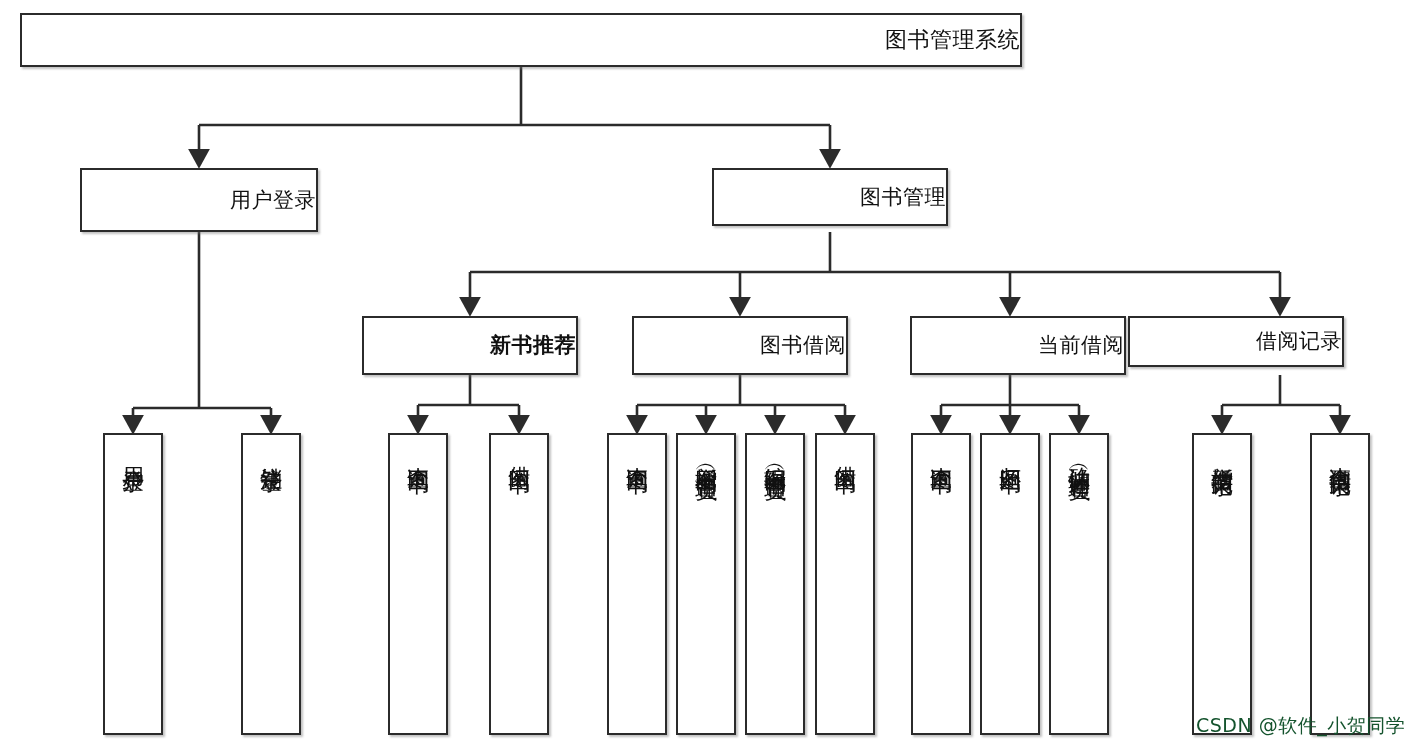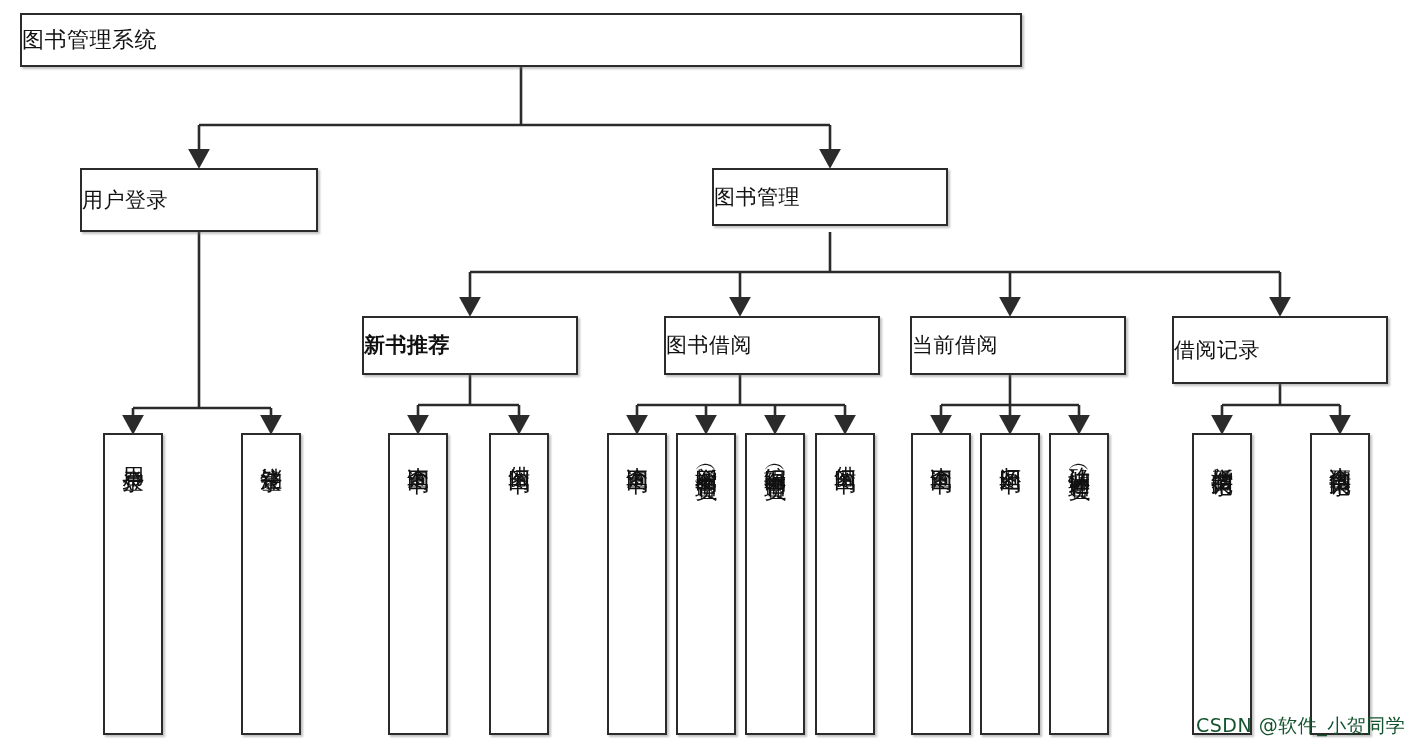--- a/index.html
+++ b/index.html
@@ -27,21 +27,21 @@
     height: 747px;
     pointer-events: none;
   }
   .node {
     position: absolute;
     box-sizing: border-box;
     background: #ffffff;
     border: 2.5px solid #2b2b2b;
     display: flex;
     align-items: center;
-    justify-content: flex-start;
+    justify-content: flex-end;
     box-shadow: 2px 2px 2px rgba(120,120,120,0.45);
   }
   .node .label {
     font-size: 21px;
     line-height: 1.18;
     letter-spacing: 0.5px;
     color: #111111;
     text-align: center;
     white-space: nowrap;
   }
@@ -129,27 +129,27 @@
   <div class="node" style="left:80px; top:168px; width:238px; height:64px;">
     <span class="label">用户登录</span>
   </div>
   <div class="node" style="left:712px; top:168px; width:236px; height:58px;">
     <span class="label">图书管理</span>
   </div>
 
   <div class="node" style="left:362px; top:316px; width:216px; height:59px;font-weight:bold;">
     <span class="label">新书推荐</span>
   </div>
-  <div class="node" style="left:664px; top:316px; width:216px; height:59px;">
+  <div class="node" style="left:632px; top:316px; width:216px; height:59px;">
     <span class="label">图书借阅</span>
   </div>
   <div class="node" style="left:902px; top:316px; width:216px; height:59px;margin-left:8px;">
     <span class="label">当前借阅</span>
   </div>
-  <div class="node" style="left:1172px; top:316px; width:216px; height:68px;">
+  <div class="node" style="left:1128px; top:316px; width:216px; height:51px;">
     <span class="label">借阅记录</span>
   </div>
 
   <div class="node leaf" style="left:103px; top:433px; width:60px; height:302px;">
     <span class="label">用户登录</span>
   </div>
   <div class="node leaf" style="left:241px; top:433px; width:60px; height:302px;">
     <span class="label">注销登录</span>
   </div>
 

